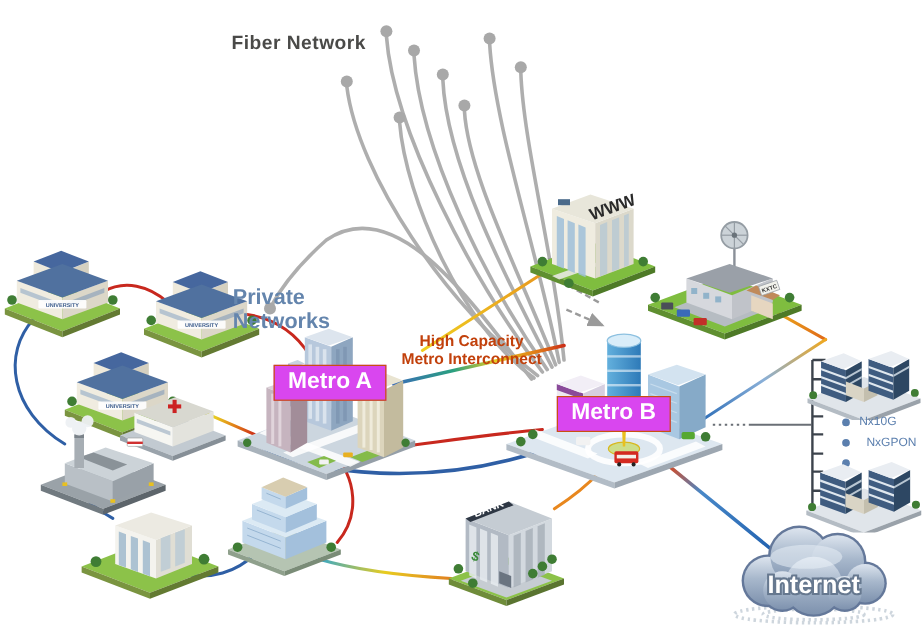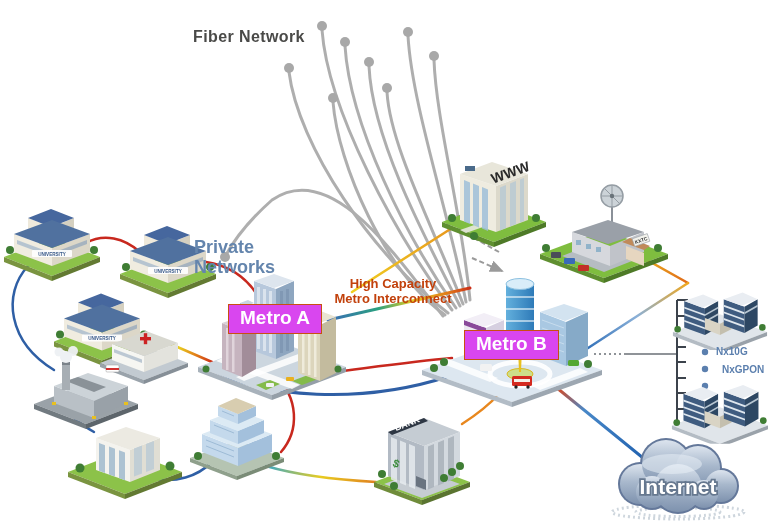--- a/index.html
+++ b/index.html
@@ -8,21 +8,21 @@
   #stage svg{display:block;overflow:visible;}
   .lbl{position:absolute;font-weight:bold;white-space:pre-line;line-height:1.12;text-align:right;}
   #fiber-label{left:193px;top:28px;font-size:16px;font-weight:600;color:#4a4a48;letter-spacing:.4px;}
   #private-label{left:194px;top:197px;font-size:18px;color:#6485ad;text-align:left;margin-top:40px;}
   #highcap-label{left:318px;top:277px;width:150px;font-size:13px;color:#c2410c;text-align:center;}
   #upgrade-label{left:134px;top:486px;width:160px;font-size:14px;color:#7a8ea6;text-align:center;}
   .metro-label{position:absolute;background:#d946ef;border:1px solid #c85012;color:#fff;
                font-weight:bold;font-size:19px;padding:2px 11px 4px 11px;z-index:30;}
   #metro-a-label{left:228px;top:304px;}
   #metro-b-label{left:464px;top:290px;margin-top:40px;}
-  .cap-text{position:absolute;font-size:10px;font-weight:bold;color:#5b7fae;z-index:20;}
+  .cap-text{position:absolute;font-size:10px;font-weight:normal;color:#5b7fae;z-index:20;}
   #cap1{left:716px;top:346px;}
   #cap2{left:710px;top:364px;padding-left:12px;}
   .bld{position:absolute;z-index:10;}
   #overlay{position:absolute;left:0;top:0;z-index:1;}
   .z-top{z-index:40;}
 </style>
 </head>
 <body>
 
 <div id="stage">

